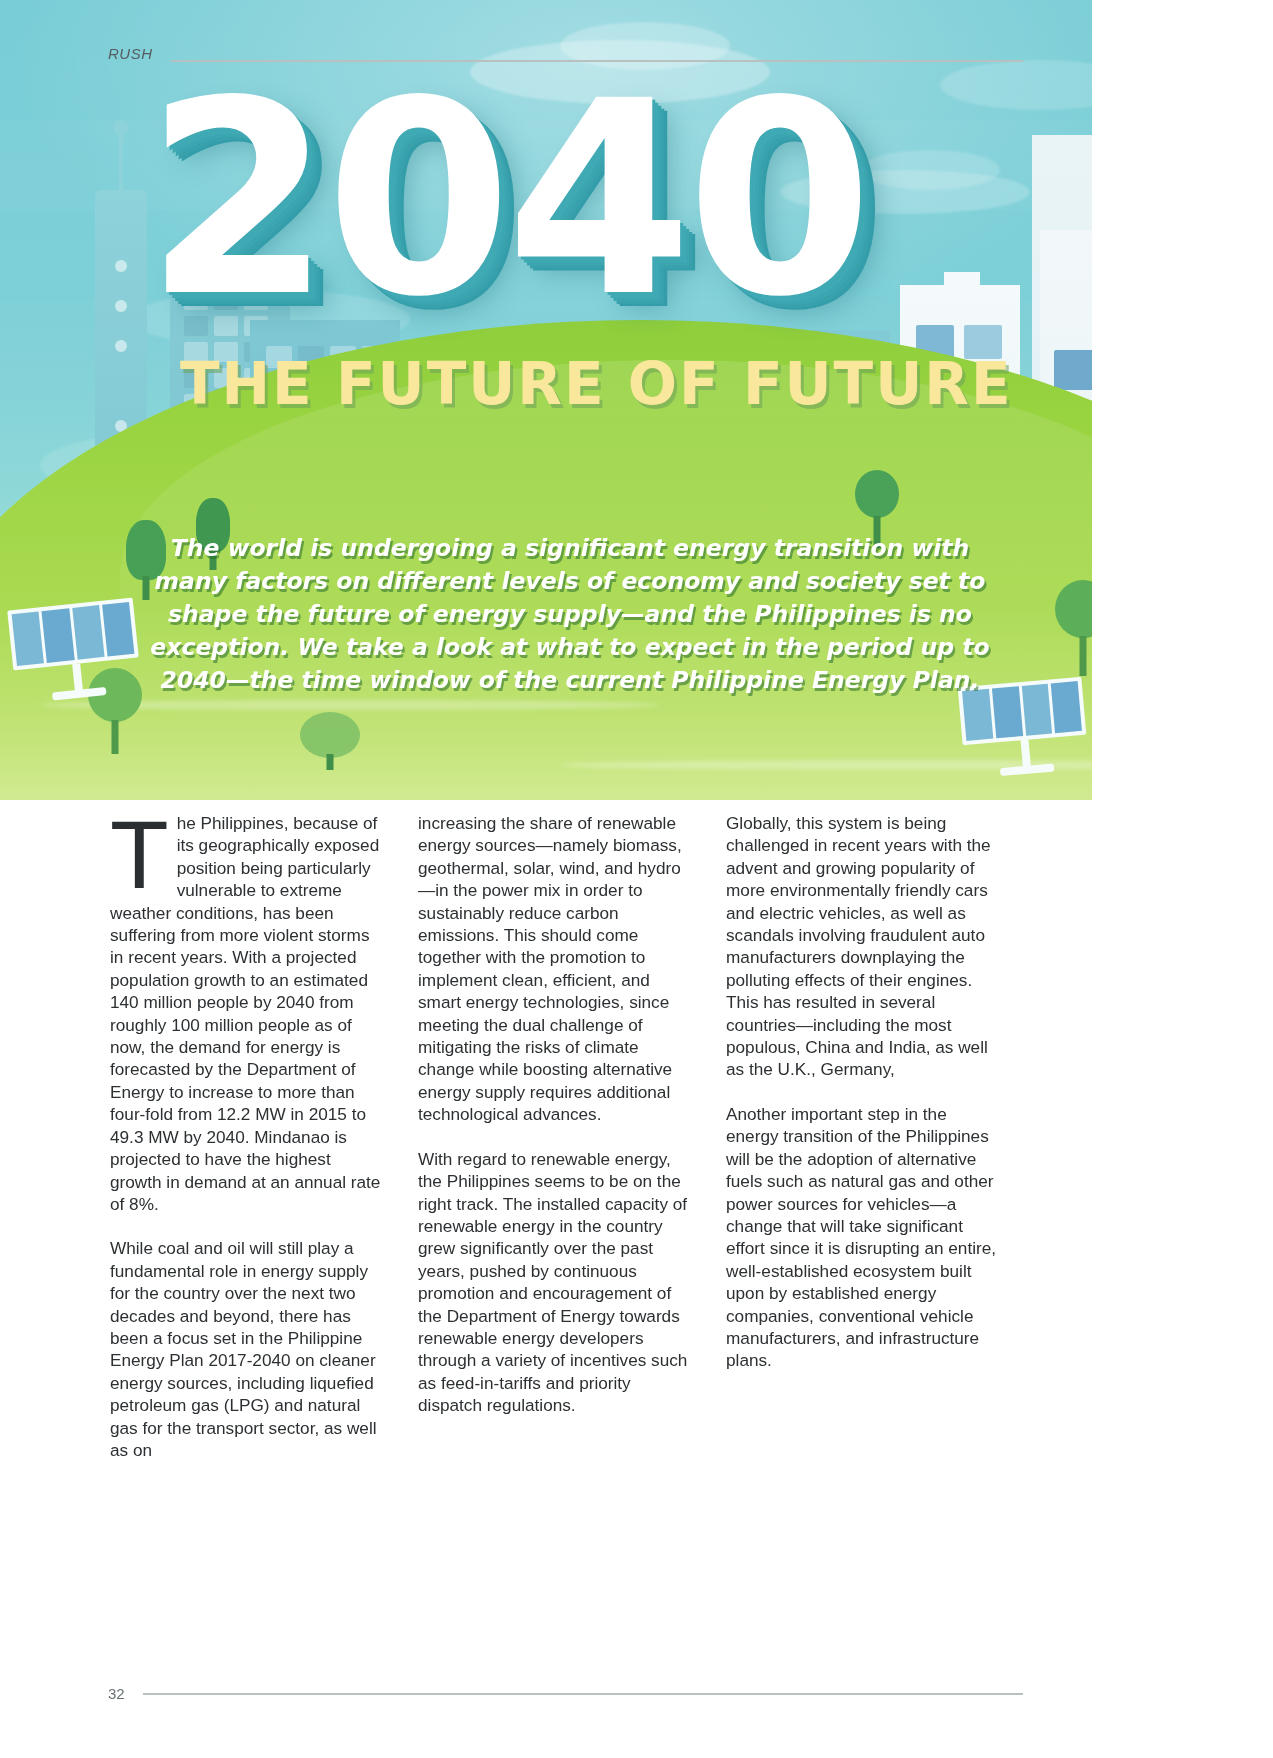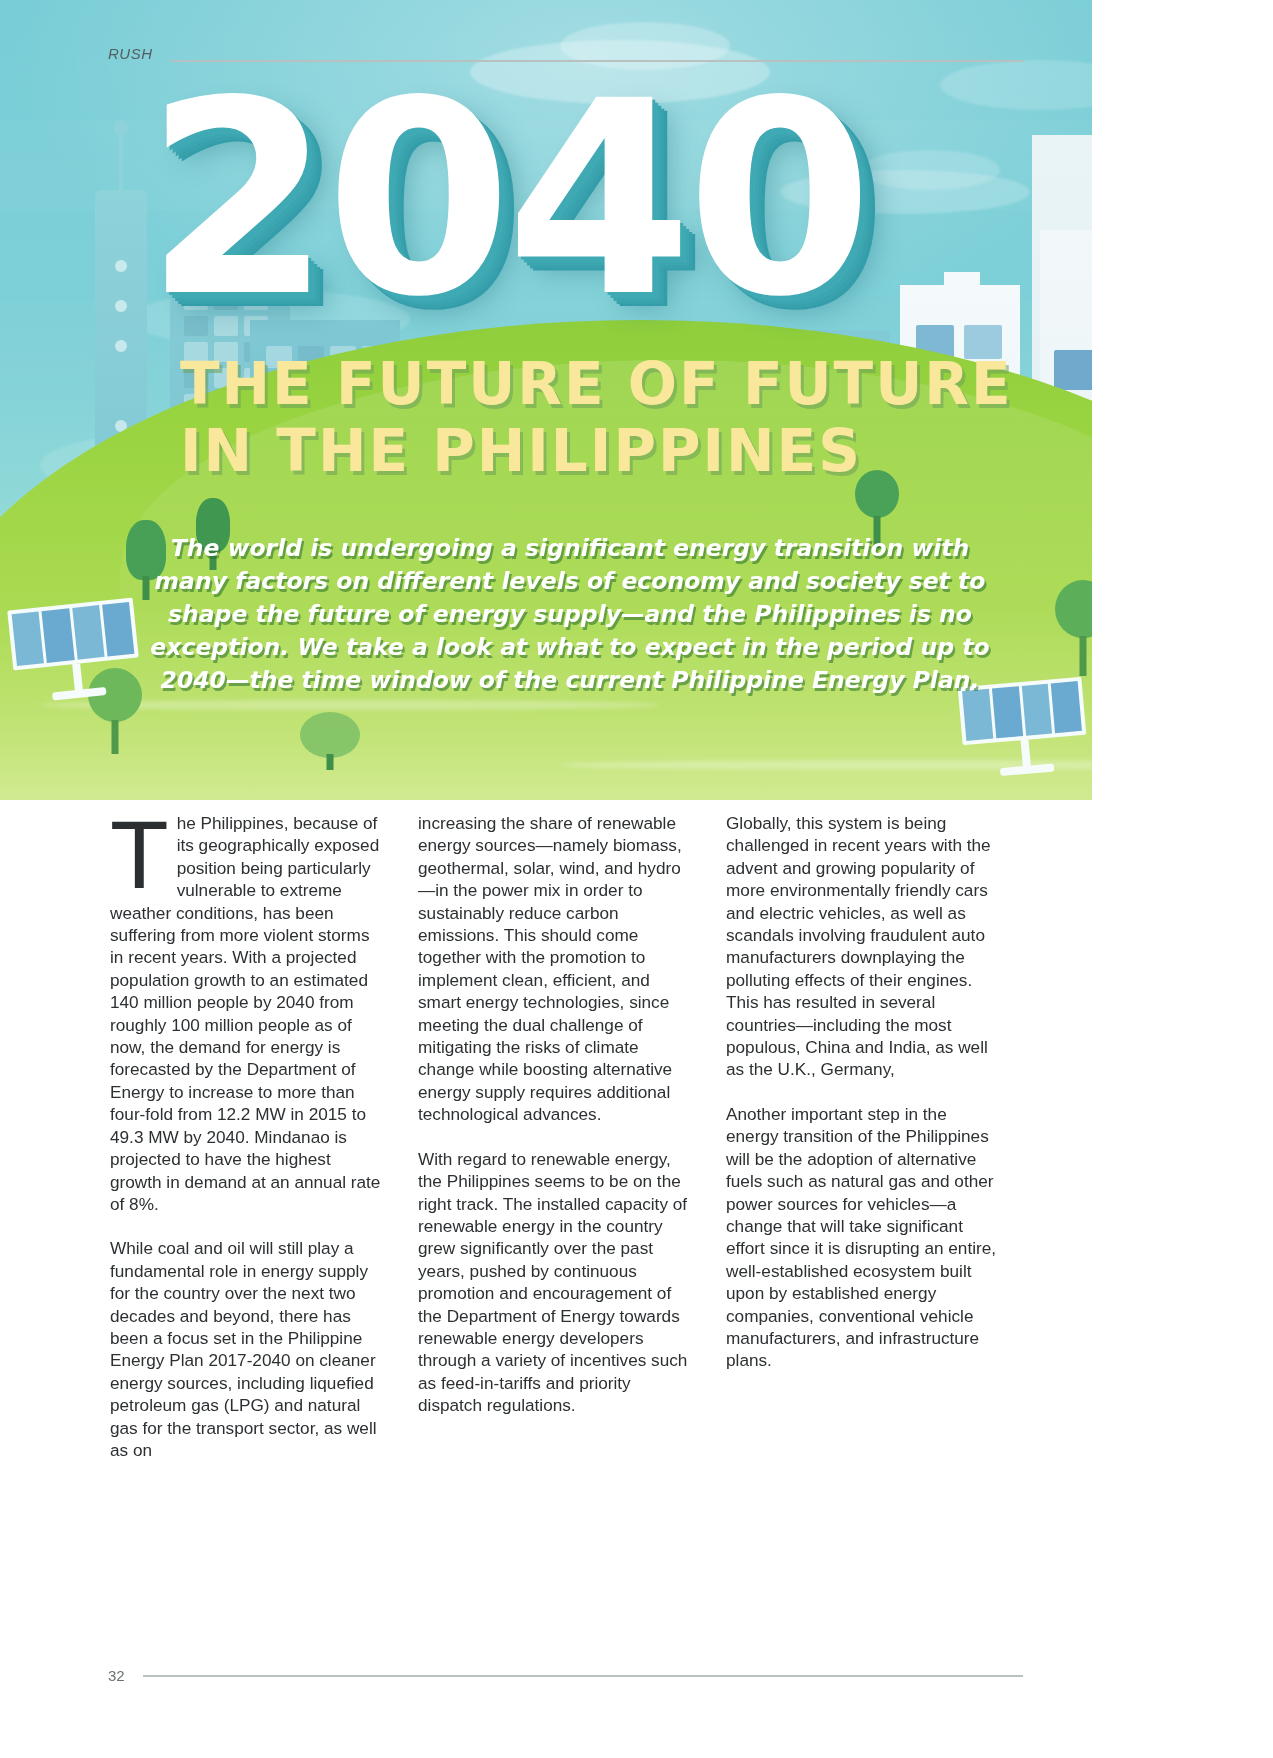--- a/index.html
+++ b/index.html
@@ -301,21 +301,21 @@
     color: #d32b2b;
     font-weight: bold;
     font-size: 17.2px;
     line-height: 22.4px;
     margin: 0 0 22px 0;
   }
 
   
   .footer {
     position: absolute;
-    left: 108px; bottom: 74px;
+    left: 108px; bottom: 56px;
     width: 915px;
     display: flex;
     align-items: center;
     gap: 18px;
     z-index: 20;
   }
   .folio {
     font-size: 15px;
     color: #6a7173;
     white-space: nowrap;
@@ -508,21 +508,20 @@
           <div class="cell"></div>
           <div class="cell l"></div>
           <div class="cell"></div>
       </div>
       <div class="stand"></div>
       <div class="base"></div>
     </div>
 
     <div class="title-2040">2040</div>
     <div class="subtitle l1">THE FUTURE OF FUTURE</div>
-    <div class="subtitle l2">IN THE PHILIPPINES</div>
     <div class="lede">The world is undergoing a significant energy transition with many factors on different levels of economy and society set to shape the future of energy supply—and the Philippines is no exception. We take a look at what to expect in the period up to 2040—the time window of the current Philippine Energy Plan.</div>
   </div>
 
   <div class="runner">
     <div class="runner-label">RUSH</div>
     <div class="runner-rule"></div>
   </div>
 
   <div class="columns">
 

